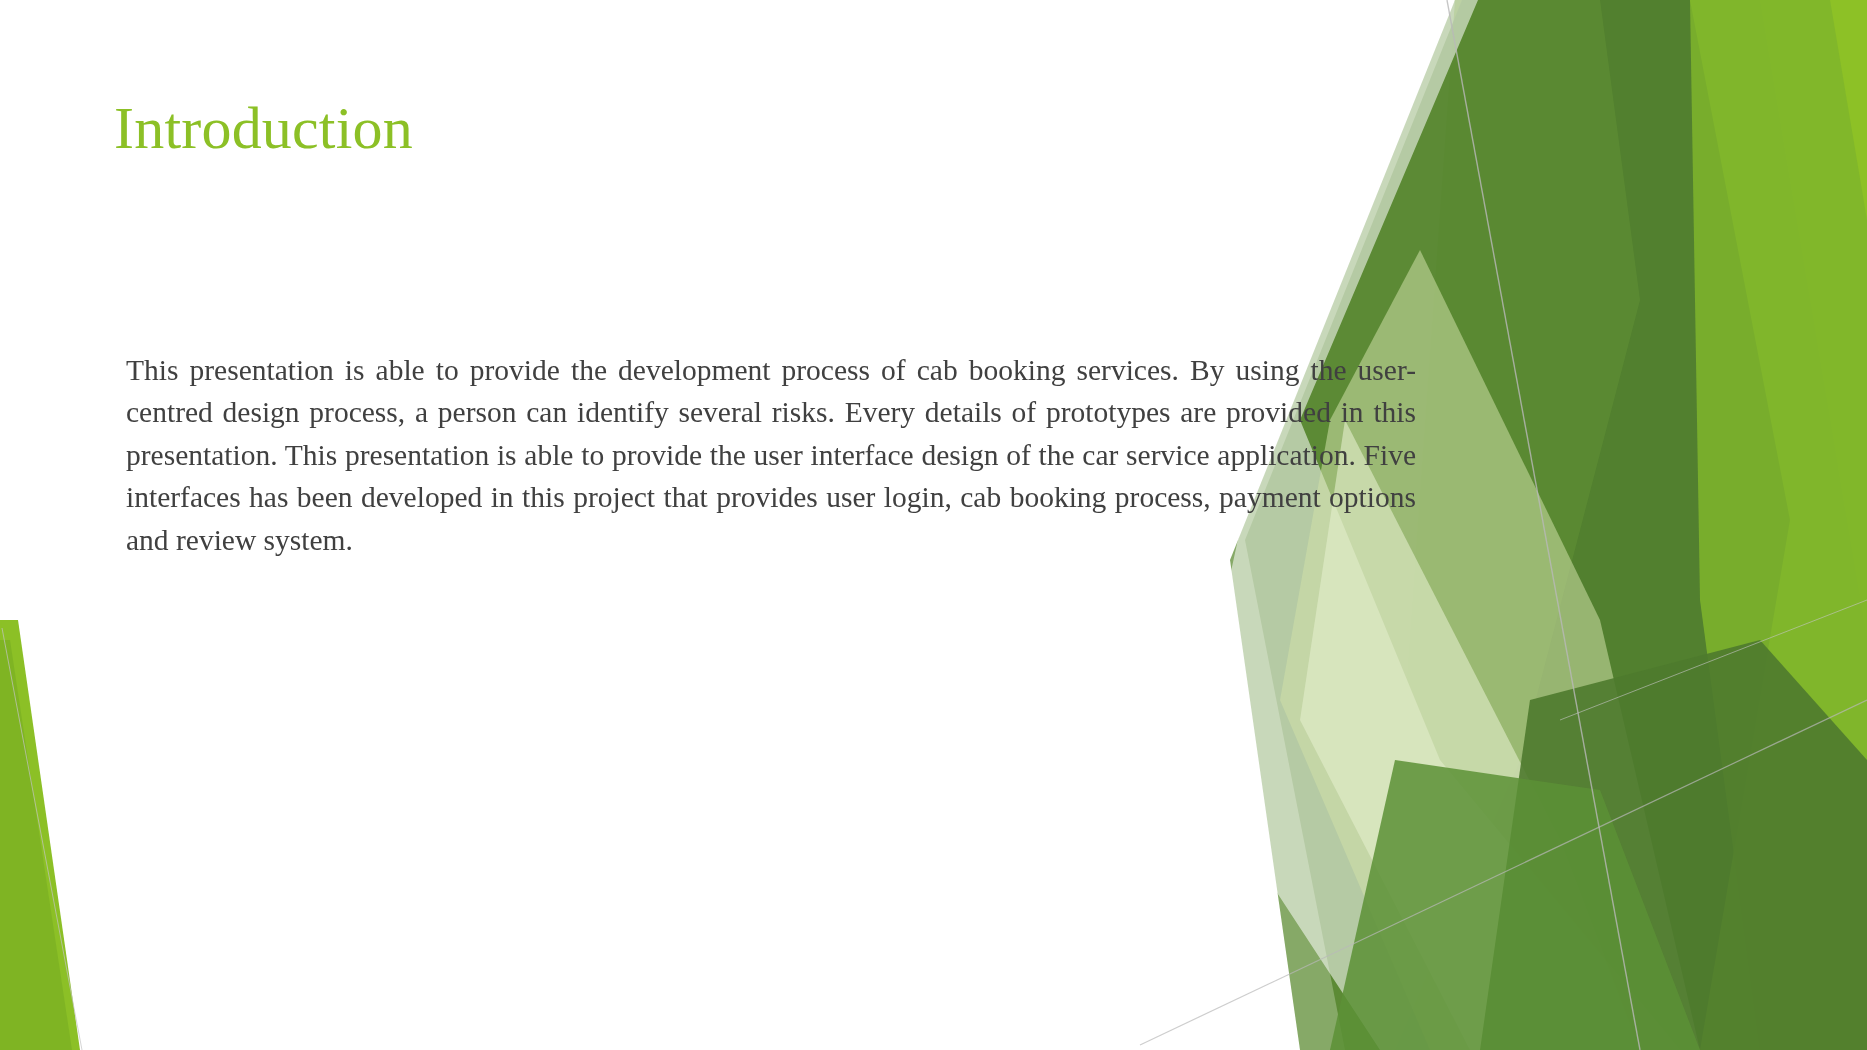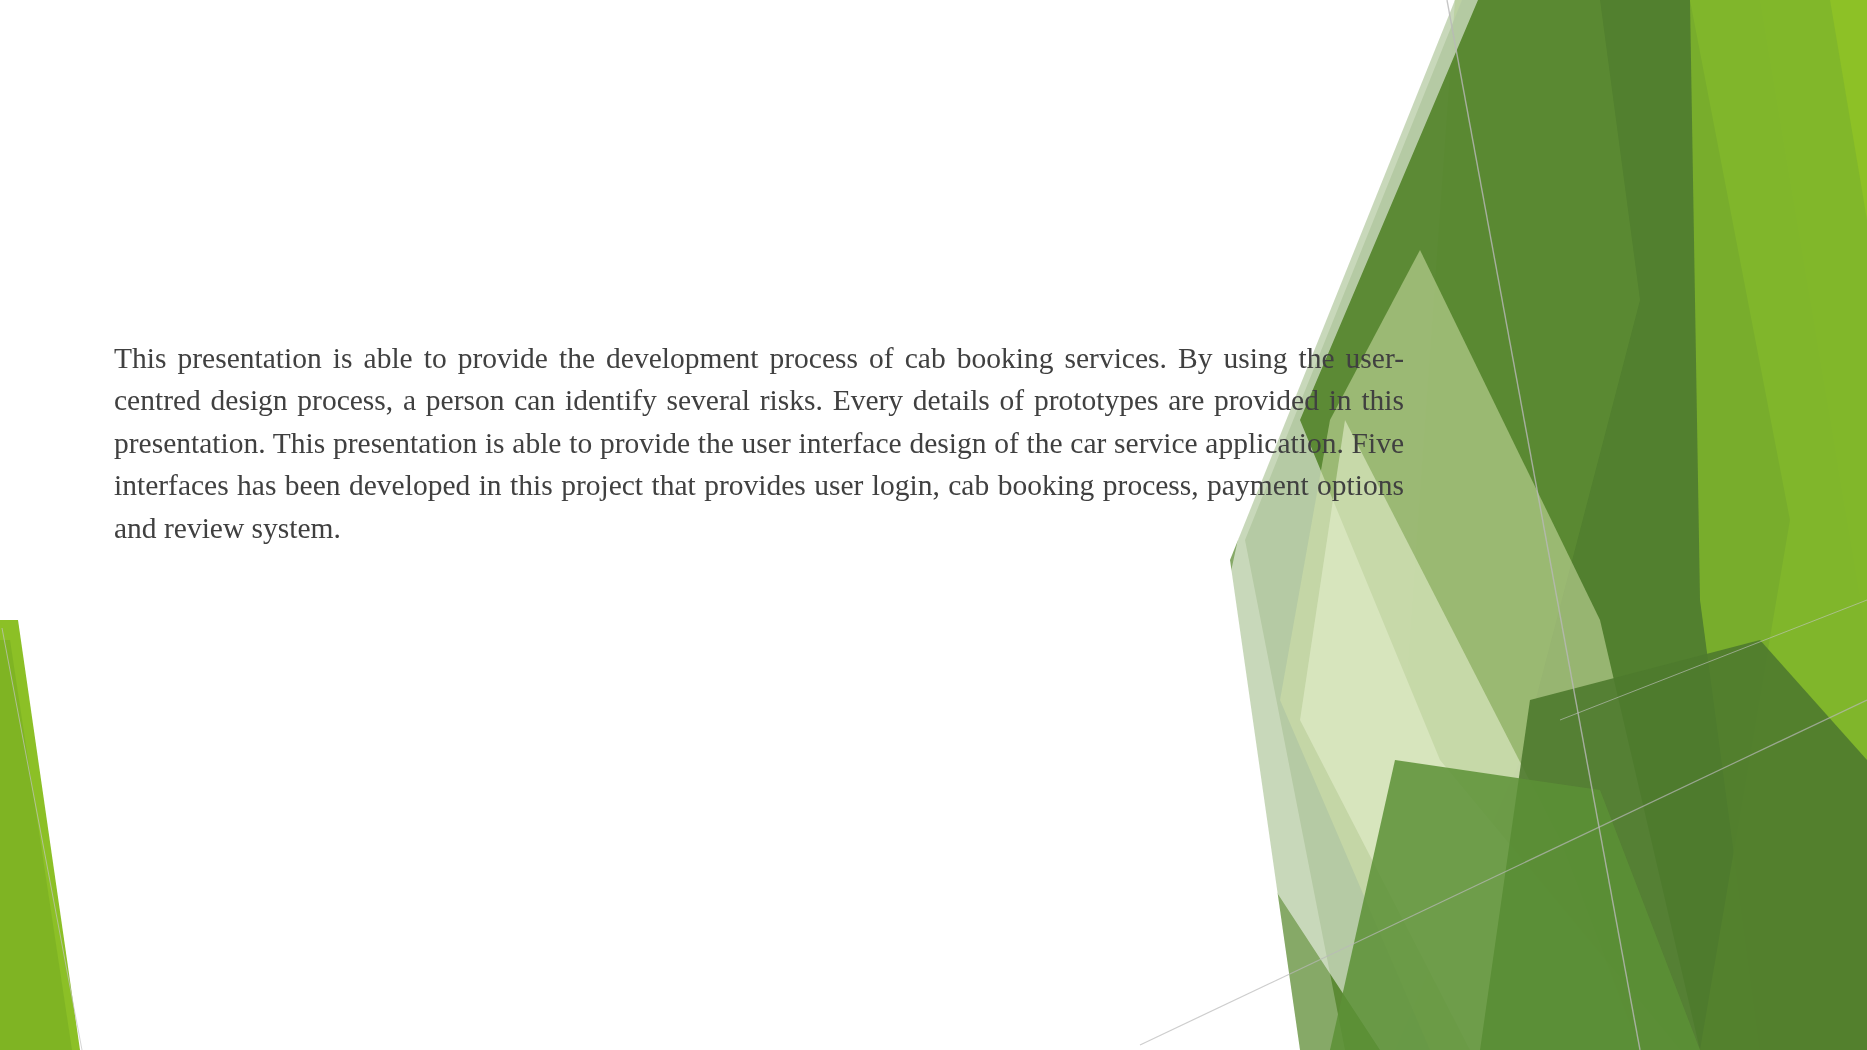--- a/index.html
+++ b/index.html
@@ -59,21 +59,21 @@
   .body-text {
     position: absolute;
     left: 114px;
     top: 337px;
     width: 1290px;
     font-size: 29.5px;
     line-height: 1.44;
     color: #404040;
     text-align: justify;
     text-justify: inter-word;
-    margin: 0;
+    margin: 12px;
   }
 </style>
 </head>
 <body>
 
 <div class="slide">
 
   <div class="deco">
     <svg viewBox="0 0 1867 1050" xmlns="http://www.w3.org/2000/svg" preserveAspectRatio="none">
       <defs>
@@ -108,17 +108,18 @@
       <line x1="1140" y1="1045" x2="1867" y2="700" stroke="#b9b9b9" stroke-width="1.2" opacity="0.7"></line>
       <line x1="1560" y1="720" x2="1867" y2="600" stroke="#c6c6c6" stroke-width="1" opacity="0.6"></line>
 
       <polygon points="0,620 18,620 80,1050 0,1050" fill="#8cc026"></polygon>
       <polygon points="0,640 10,640 72,1050 0,1050" fill="#7db324" opacity="0.9"></polygon>
       <line x1="2" y1="628" x2="82" y2="1050" stroke="#c4c4c4" stroke-width="1" opacity="0.7"></line>
     </svg>
   </div>
 
   <div class="content">
+    <h1 class="slide-title">Introduction</h1>
 
     <p class="body-text">This presentation is able to provide the development process of cab booking services. By using the user-centred design process, a person can identify several risks. Every details of prototypes are provided in this presentation. This presentation is able to provide the user interface design of the car service application. Five interfaces has been developed in this project that provides user login, cab booking process, payment options and review system.</p>
   </div>
 
 </div>
 
 </body></html>

